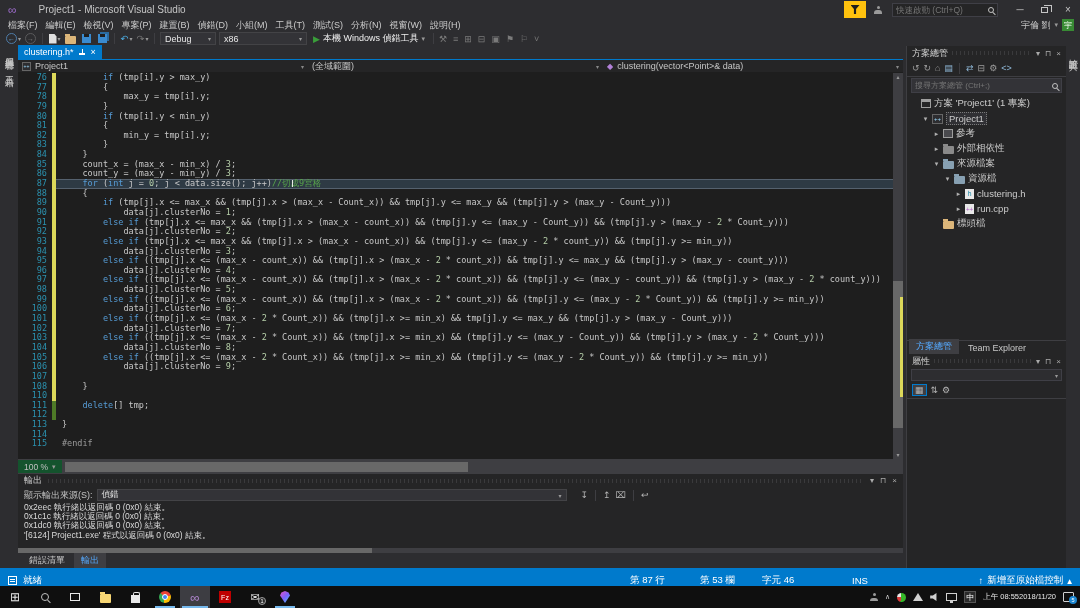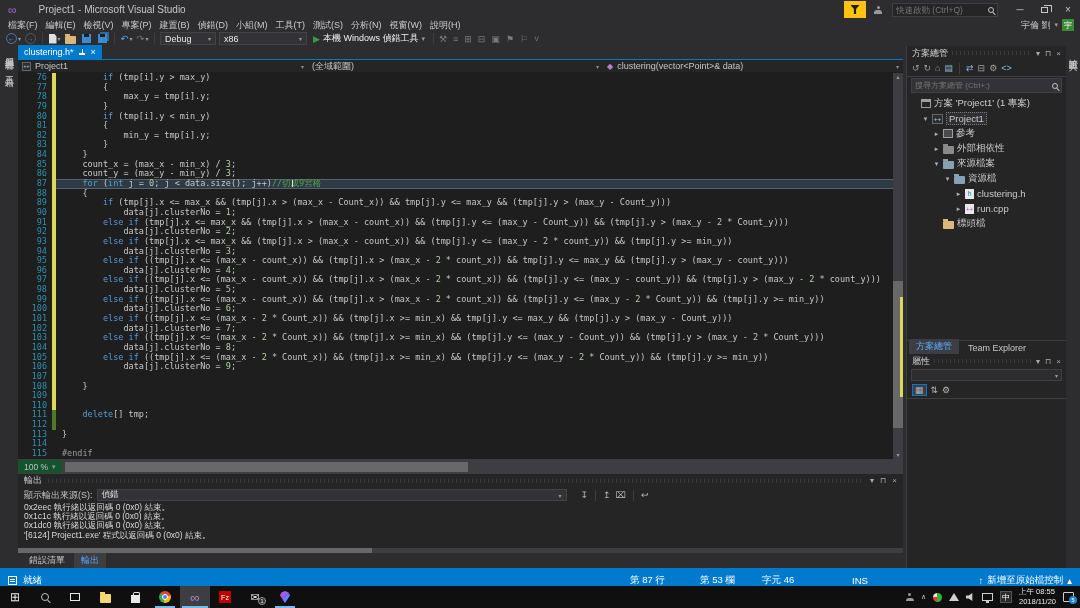--- a/index.html
+++ b/index.html
@@ -186,21 +186,21 @@
   .g-mail{color:#E8E8E8;font-size:11px}
   .g-pin{width:10px;height:12px;background:linear-gradient(135deg,#E352C7,#7B61FF 50%,#4AC3F7);clip-path:polygon(50% 100%,0 38%,14% 12%,50% 0,86% 12%,100% 38%)}
   .tray{margin-left:auto;display:flex;align-items:center;gap:7px;padding-right:6px}
   .tray .chev{font-size:7px;color:#D0D0D0}
   .av-ico{width:9px;height:9px;border-radius:50%;background:conic-gradient(#35B729 0 55%,#DD3A3A 55% 78%,#E8E8E8 78% 100%)}
   .wifi{width:0;height:0;border-left:5px solid transparent;border-right:5px solid transparent;border-bottom:8px solid #D0D0D0}
   .vol{width:9px;height:8px;background:#D0D0D0;clip-path:polygon(0 30%,30% 30%,70% 0,70% 100%,30% 70%,0 70%)}
   .mon{width:11px;height:8px;border:1px solid #D0D0D0;position:relative}
   .mon::after{content:"";position:absolute;left:3px;bottom:-3px;width:3px;height:2px;background:#D0D0D0}
   .ime{min-width:12px;height:12px;background:#2B2B2B;border:1px solid #555;color:#fff;font-size:8px;display:flex;align-items:center;justify-content:center;padding:0 1px}
-  .clock{display:flex;flex-direction:column;align-items:flex-start;font-size:7.5px;line-height:1.3;color:#E8E8E8}
+  .clock{display:flex;flex-direction:row;align-items:center;font-size:7.5px;line-height:1.3;color:#E8E8E8}
   .notif{width:11px;height:10px;border:1px solid #D0D0D0;border-radius:1px;position:relative}
   .notif-badge{position:absolute;right:-4px;bottom:-3px;width:8px;height:8px;border-radius:50%;background:#1E88D2;color:#fff;font-size:5.5px;display:flex;align-items:center;justify-content:center}
 </style>
 </head>
 <body>
 
 <div class="app">
 
   <div class="titlebar">
     <span class="vslogo">∞</span>
@@ -349,21 +349,20 @@
             <div class="code-line"><span class="ln">99</span><span class="line-body"><span class="chg y"></span><span class="txt">        <b class="kw">else</b> <b class="kw">if</b> ((tmp[j].x &lt;= (max_x - count_x)) &amp;&amp; (tmp[j].x &gt; (max_x - <i class="num">2</i> * count_x)) &amp;&amp; (tmp[j].y &lt;= (max_y - <i class="num">2</i> * Count_y)) &amp;&amp; (tmp[j].y &gt;= min_y))</span></span></div>
             <div class="code-line"><span class="ln">100</span><span class="line-body"><span class="chg y"></span><span class="txt">            data[j].clusterNo = <i class="num">6</i>;</span></span></div>
             <div class="code-line"><span class="ln">101</span><span class="line-body"><span class="chg y"></span><span class="txt">        <b class="kw">else</b> <b class="kw">if</b> ((tmp[j].x &lt;= (max_x - <i class="num">2</i> * Count_x)) &amp;&amp; (tmp[j].x &gt;= min_x) &amp;&amp; tmp[j].y &lt;= max_y &amp;&amp; (tmp[j].y &gt; (max_y - Count_y)))</span></span></div>
             <div class="code-line"><span class="ln">102</span><span class="line-body"><span class="chg y"></span><span class="txt">            data[j].clusterNo = <i class="num">7</i>;</span></span></div>
             <div class="code-line"><span class="ln">103</span><span class="line-body"><span class="chg y"></span><span class="txt">        <b class="kw">else</b> <b class="kw">if</b> ((tmp[j].x &lt;= (max_x - <i class="num">2</i> * Count_x)) &amp;&amp; (tmp[j].x &gt;= min_x) &amp;&amp; (tmp[j].y &lt;= (max_y - Count_y)) &amp;&amp; (tmp[j].y &gt; (max_y - <i class="num">2</i> * Count_y)))</span></span></div>
             <div class="code-line"><span class="ln">104</span><span class="line-body"><span class="chg y"></span><span class="txt">            data[j].clusterNo = <i class="num">8</i>;</span></span></div>
             <div class="code-line"><span class="ln">105</span><span class="line-body"><span class="chg y"></span><span class="txt">        <b class="kw">else</b> <b class="kw">if</b> ((tmp[j].x &lt;= (max_x - <i class="num">2</i> * Count_x)) &amp;&amp; (tmp[j].x &gt;= min_x) &amp;&amp; (tmp[j].y &lt;= (max_y - <i class="num">2</i> * Count_y)) &amp;&amp; (tmp[j].y &gt;= min_y))</span></span></div>
             <div class="code-line"><span class="ln">106</span><span class="line-body"><span class="chg y"></span><span class="txt">            data[j].clusterNo = <i class="num">9</i>;</span></span></div>
             <div class="code-line"><span class="ln">107</span><span class="line-body"><span class="chg y"></span><span class="txt"></span></span></div>
             <div class="code-line"><span class="ln">108</span><span class="line-body"><span class="chg y"></span><span class="txt">    }</span></span></div>
-            <div class="code-line"><span class="ln">109</span><span class="line-body"><span class="chg y"></span><span class="txt"></span></span></div>
             <div class="code-line"><span class="ln">110</span><span class="line-body"><span class="chg y"></span><span class="txt"></span></span></div>
             <div class="code-line"><span class="ln">111</span><span class="line-body"><span class="chg g"></span><span class="txt">    <b class="kw">delete</b>[] tmp;</span></span></div>
             <div class="code-line"><span class="ln">112</span><span class="line-body"><span class="chg g"></span><span class="txt"></span></span></div>
             <div class="code-line"><span class="ln">113</span><span class="line-body"><span class="chg"></span><span class="txt">}</span></span></div>
             <div class="code-line"><span class="ln">114</span><span class="line-body"><span class="chg"></span><span class="txt"></span></span></div>
             <div class="code-line"><span class="ln">115</span><span class="line-body"><span class="chg"></span><span class="txt"><span class="pp">#endif</span></span></span></div>
           </div>
         <div class="vscroll">
           <span class="arr">▴</span>
           <span class="vthumb"></span>

